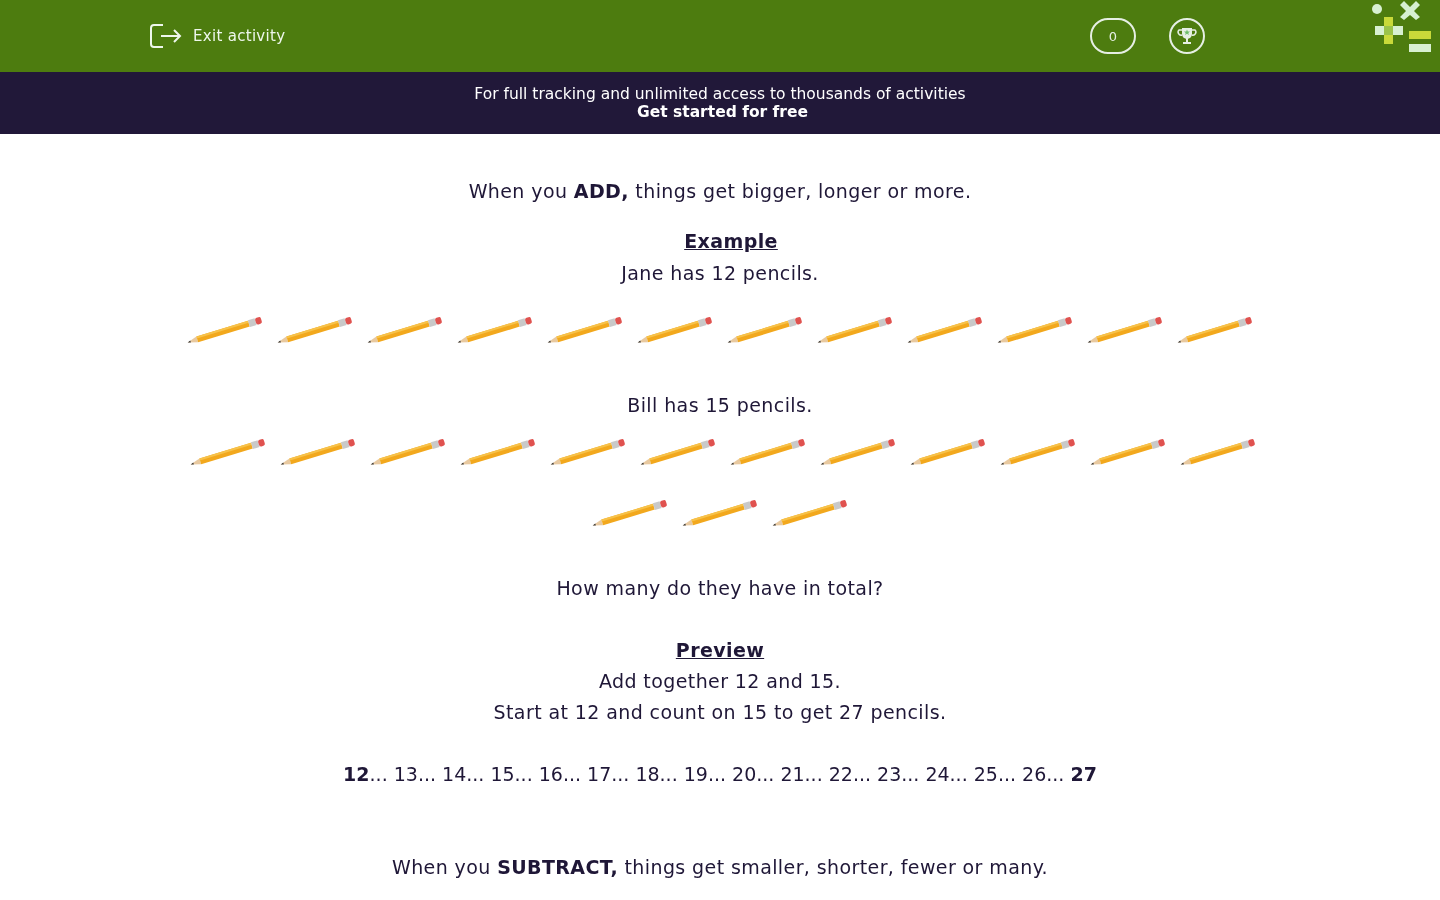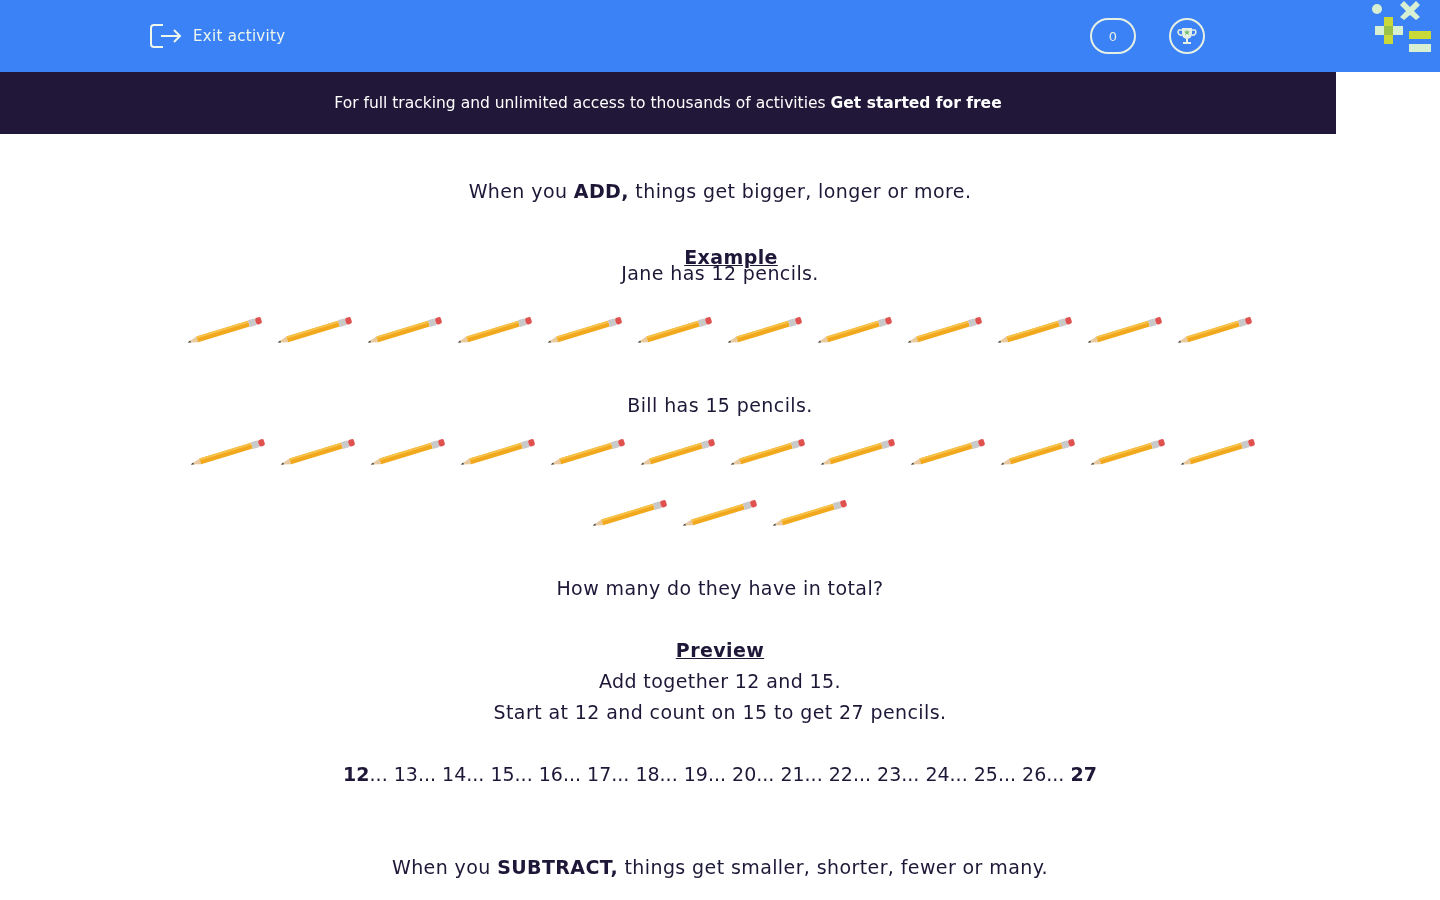--- a/index.html
+++ b/index.html
@@ -1,21 +1,21 @@
 <!DOCTYPE html>
 <html><head>
   <meta charset="utf-8">
   <style>
     * { box-sizing: border-box; margin: 0; padding: 0; }
     html, body { width: 1440px; height: 900px; overflow: hidden; background: #ffffff; }
     body { font-family: "DejaVu Sans", "Liberation Sans", sans-serif; color: #1f1737; }
 
     .topbar {
       position: absolute; left: 0; top: 0; width: 1440px; height: 72px;
-      background: #3b82f6;
+      background: #4d7c0f;
     }
     .exit-btn {
       position: absolute; left: 149px; top: 20px; height: 32px;
       display: flex; align-items: center; gap: 10px; cursor: pointer;
       color: #eef7ec; font-size: 15px; letter-spacing: 0.3px;
     }
     .exit-btn svg { width: 34px; height: 30px; }
     .title {
       position: absolute; left: 362px; top: 22px; width: 630px;
       color: #f4fbf3; font-size: 19px; font-weight: bold; letter-spacing: 0.3px;
@@ -27,23 +27,23 @@
       color: #e6efe4; font-size: 13px; display: flex; align-items: center; justify-content: center;
     }
     .trophy-btn {
       position: absolute; left: 1169px; top: 18px; width: 36px; height: 36px;
       border: 2px solid #e6efe4; border-radius: 50%;
       display: flex; align-items: center; justify-content: center; cursor: pointer;
     }
     .logo { position: absolute; left: 1366px; top: 0; width: 74px; height: 56px; }
 
     .banner {
-      position: absolute; left: 0; top: 72px; width: 1336px; height: 62px;
+      position: absolute; left: 0; top: 72px; width: 1440px; height: 62px;
       background: #211839; color: #ffffff; font-size: 15.5px;
-      display: flex; align-items: center; justify-content: center;
+      display: flex; align-items: center; justify-content: center; flex-direction: column;
     }
     .banner .cta { font-weight: bold; margin-left: 5px; cursor: pointer; }
 
     .content { position: absolute; left: 0; top: 134px; width: 1440px; }
     .line {
       position: absolute; left: 0; width: 1440px; text-align: center;
       font-size: 19px; letter-spacing: 0.4px; color: #1f1737;
     }
     .line b { font-weight: bold; }
     .heading { font-weight: bold; text-decoration: underline; }
@@ -88,21 +88,21 @@
   <span class="cta">Get started for free</span>
 </div>
 
 <div class="content">
   <div class="line" style="top:46px;">
     <span>When you</span>
     <b>ADD,</b>
     <span>things get bigger, longer or more.</span>
   </div>
 
-  <div class="line heading" style="top:112px;padding-left:22px;">Example</div>
+  <div class="line heading" style="top:96px;padding-left:22px;">Example</div>
   <div class="line" style="top:128px;">Jane has 12 pencils.</div>
 
   <div class="pencil-row" id="jane-row" style="top:180px;">
   <svg class="pencil" viewBox="0 0 82 34">
     <g transform="rotate(-17 41 17)">
       <polygon points="2,17 12,14 12,20" fill="#e8c9a0"></polygon>
       <polygon points="2,17 5,16 5,18" fill="#333"></polygon>
       <rect x="12" y="14" width="54" height="6" fill="#f2a81d"></rect>
       <rect x="12" y="14" width="54" height="2" fill="#f7c24a"></rect>
       <rect x="66" y="13.5" width="7" height="7" fill="#c9c9c9"></rect>

